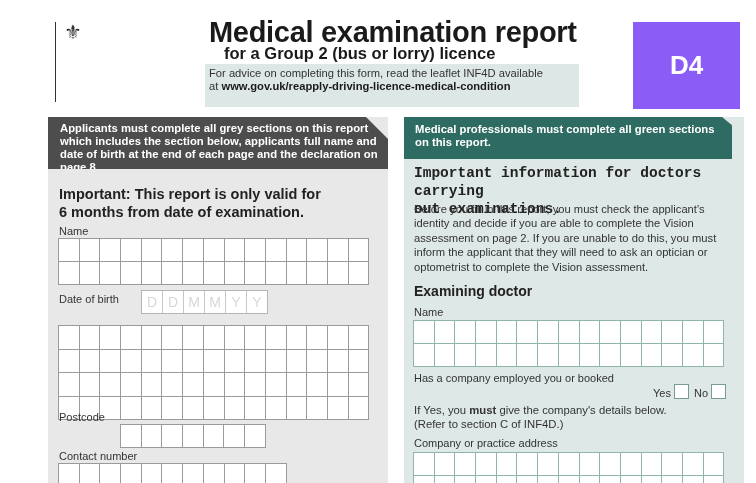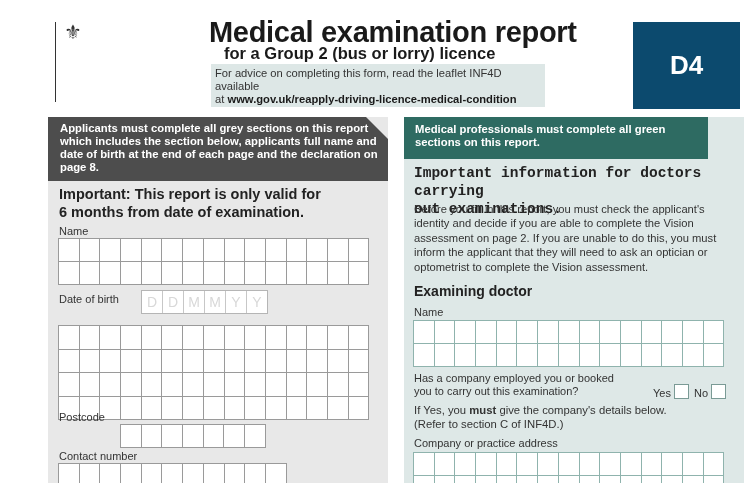--- a/index.html
+++ b/index.html
@@ -5,38 +5,38 @@
     html, body { margin:0; padding:0; }
     body { width:756px; height:483px; overflow:hidden; background:#ffffff; font-family:"Liberation Sans", sans-serif; color:#1f1f1f; position:relative; }
     .abs { position:absolute; }
     
     .logo { left:55px; top:22px; width:150px; height:80px; border-left:1.5px solid #333; padding-left:6px; }
     .crest { font-size:20px; line-height:20px; color:#333; margin-top:0px; margin-left:2px; }
     .logo-text { font-size:16px; line-height:18px; color:#222; margin-top:3px; letter-spacing:-0.2px; }
     
     .title { left:209px; top:17px; font-size:29px; font-weight:bold; line-height:30px; color:#1a1a1a; letter-spacing:-0.3px; }
     .subtitle { left:209px; top:44px; font-size:16.5px; font-weight:bold; line-height:18px; color:#1a1a1a;margin-left:15px; }
-    .advice { left:211px; top:64px; width:334px; height:43px; background:#dde7e6; padding:3px 0 0 4px; box-sizing:border-box; font-size:11.2px; line-height:13px; color:#333; }
+    .advice { left:205px; top:64px; width:374px; height:43px; background:#dde7e6; padding:3px 0 0 4px; box-sizing:border-box; font-size:11.2px; line-height:13px; color:#333; }
     .advice b { color:#1a1a1a; }
-    .d4 { left:633px; top:22px; width:107px; height:87px; background:#0c4a6e; color:#fff; font-size:26px; font-weight:bold; display:flex; align-items:center; justify-content:center; }
+    .d4 { left:633px; top:22px; width:107px; height:87px; background:#8b5cf6; color:#fff; font-size:26px; font-weight:bold; display:flex; align-items:center; justify-content:center; }
     
     .lpanel { left:48px; top:117px; width:340px; height:370px; background:#e8e8e8; }
-    .lhead { left:48px; top:117px; width:340px; height:64px; background:#4d4d4d; clip-path:polygon(0 0, 318px 0, 340px 22px, 340px 100%, 0 100%); color:#fff; font-size:11.3px; font-weight:bold; line-height:13px; padding:5px 10px 0 12px; box-sizing:border-box; }
+    .lhead { left:48px; top:117px; width:340px; height:52px; background:#4d4d4d; clip-path:polygon(0 0, 318px 0, 340px 22px, 340px 100%, 0 100%); color:#fff; font-size:11.3px; font-weight:bold; line-height:13px; padding:5px 10px 0 12px; box-sizing:border-box; }
     .limp { left:59px; top:185px; font-size:14.5px; font-weight:bold; line-height:18px; color:#222; }
     .lbl { font-size:11px; color:#333; line-height:13px; }
     .grid { display:grid; gap:0; background:#fff; border-left:1px solid #9a9a9a; border-top:1px solid #9a9a9a; }
     .grid div { border-right:1px solid #9a9a9a; border-bottom:1px solid #9a9a9a; background:#fff; }
     .grid.green { border-color:#8fb3ad; }
     .grid.green div { border-color:#8fb3ad; }
     .dob { display:flex; border:1px solid #b5b5b5; background:#fff; }
     .dob span { width:20px; height:22px; border-right:1px solid #c7c7c7; color:#d8d8d8; font-size:14px; text-align:center; line-height:22px; }
     .dob span:last-child { border-right:none; }
     
     .rpanel { left:404px; top:117px; width:340px; height:370px; background:#dee8e7; }
-    .rhead { left:404px; top:117px; width:304px; height:42px; background:#2e6b62; clip-path:polygon(0 0, 318px 0, 340px 18px, 340px 100%, 0 100%); color:#fff; font-size:11.3px; font-weight:bold; line-height:13px; padding:6px 10px 0 11px; box-sizing:border-box; }
+    .rhead { left:404px; top:117px; width:328px; height:42px; background:#2e6b62; clip-path:polygon(0 0, 318px 0, 340px 18px, 340px 100%, 0 100%); color:#fff; font-size:11.3px; font-weight:bold; line-height:13px; padding:6px 10px 0 11px; box-sizing:border-box; }
     .rimp { left:414px; top:164px; font-size:14.5px; font-weight:bold; line-height:18px; color:#222;font-family:Liberation Mono, monospace; }
     .rbody { left:414px; top:202px; width:325px; font-size:11.2px; line-height:14.4px; color:#333; }
     .exdoc { left:414px; top:283px; font-size:14px; font-weight:bold; color:#222; }
     .chk { display:inline-block; width:13px; height:13px; background:#fff; border:1px solid #7a9a95; vertical-align:-2px; }
   </style>
 </head>
 <body>
 
 <div class="abs logo">
   <div class="crest">⚜</div>
@@ -221,21 +221,20 @@
     <div></div>
     <div></div>
     <div></div>
     <div></div>
     <div></div>
     <div></div>
     <div></div>
   </div>
 <div class="abs lbl" style="left:414px;top:372px;">
   <div>Has a company employed you or booked</div>
-  <div>you to carry out this examination?</div>
 </div>
 <div class="abs lbl" style="left:653px;top:384px;">
   <span>Yes</span>
   <span class="chk"></span>
   <span style="margin-left:2px;">No</span>
   <span class="chk"></span>
 </div>
 <div class="abs lbl" style="left:414px;top:403px;font-size:11.3px;line-height:14px;">
   <div><span>If Yes, you </span><b>must</b><span> give the company's details below.</span></div>
   <div>(Refer to section C of INF4D.)</div>

